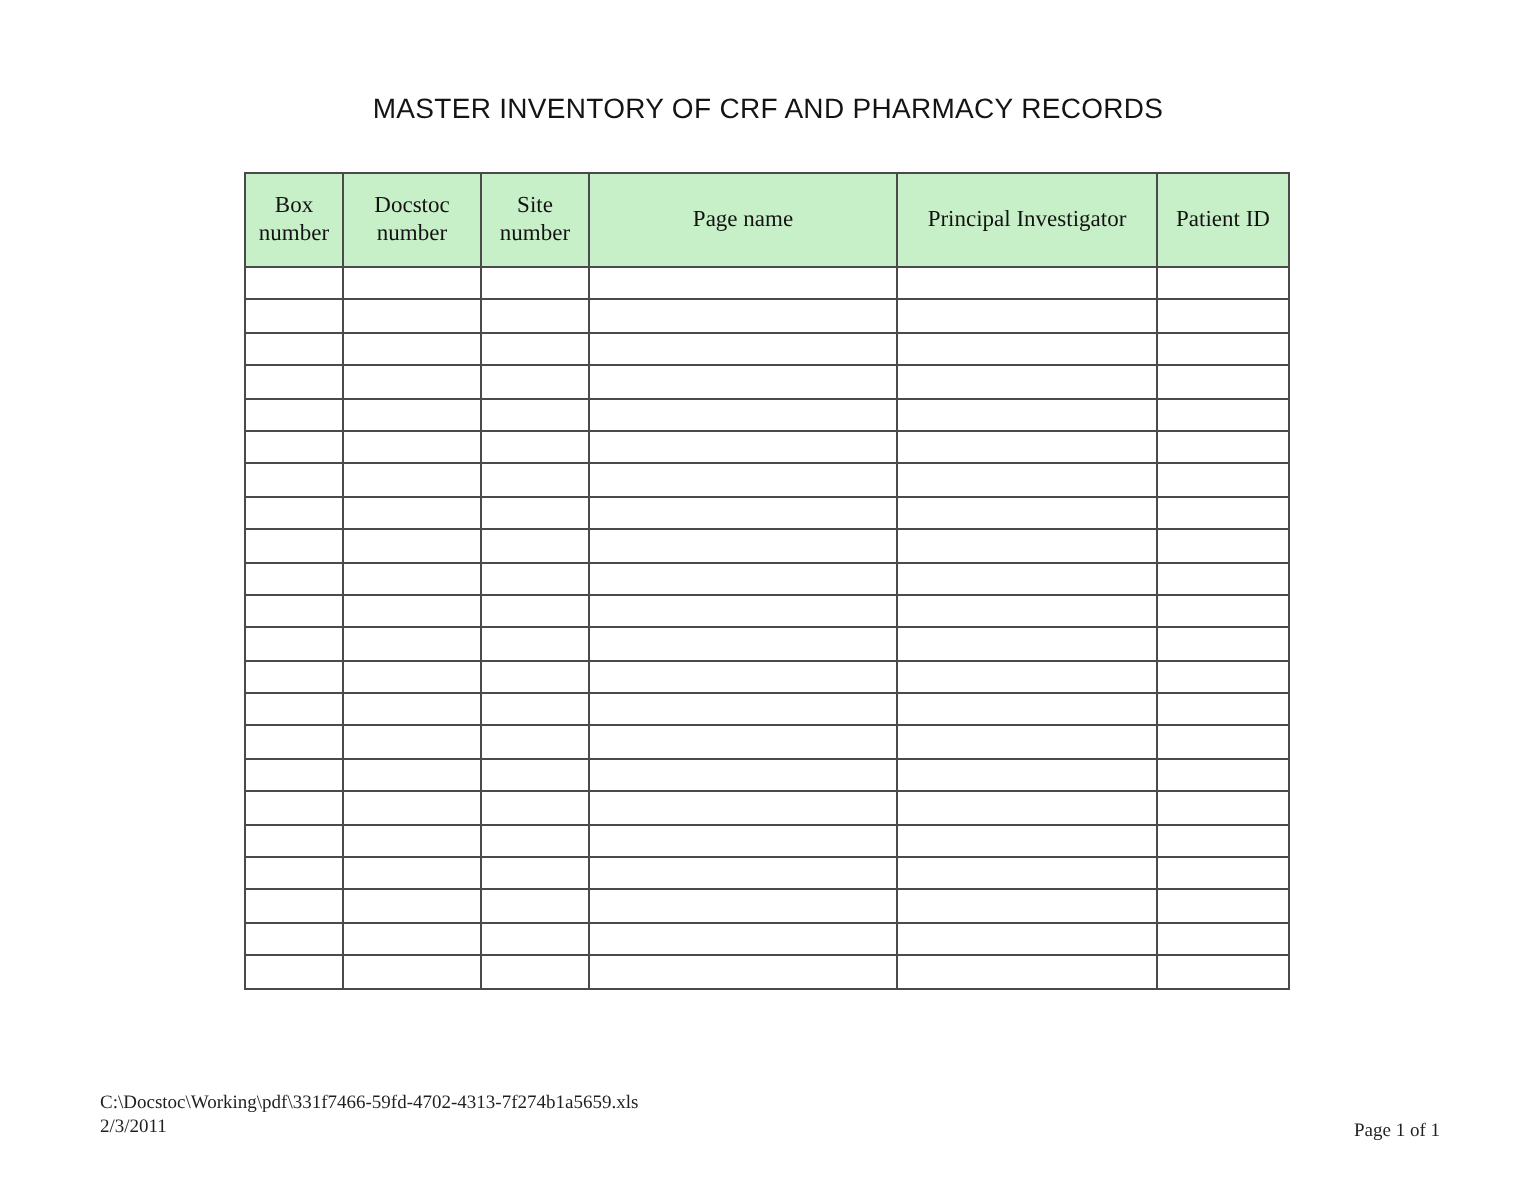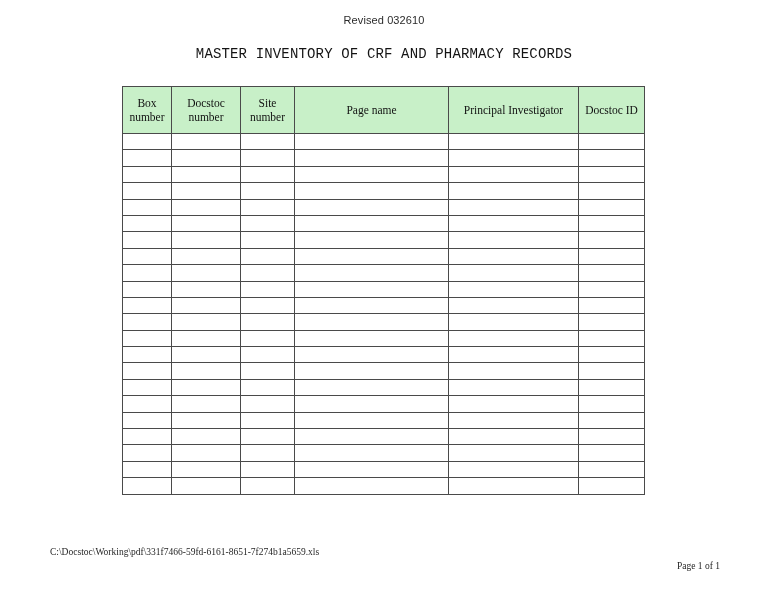--- a/index.html
+++ b/index.html
@@ -37,21 +37,21 @@
     color: #2b2b2b;
     letter-spacing: 0.1px;
   }
 
   .doc-title {
     position: absolute;
     top: 46px;
     left: 0;
     width: 768px;
     text-align: center;
-    font-family: Liberation Mono, monospace;
+    font-family: Liberation Sans, sans-serif;
     font-size: 14px;
     letter-spacing: 0.15px;
     color: #141414;
   }
 
   
   .table-wrap {
     position: absolute;
     left: 122px;
     top: 86px;
@@ -119,21 +119,20 @@
     font-size: 9.5px;
     color: #1f1f1f;
     white-space: nowrap;
   }
 </style>
 </head>
 <body>
 
 <div class="page">
 
-  <div class="revised-line">Revised 032610</div>
 
   <div class="doc-title">MASTER INVENTORY OF CRF AND PHARMACY RECORDS</div>
 
   <div class="table-wrap">
     <table class="inventory">
       <colgroup>
         <col class="col-box">
         <col class="col-protocol">
         <col class="col-site-num">
         <col class="col-site-name">
@@ -154,21 +153,21 @@
             <span class="th-line">Site</span>
             <span class="th-line">number</span>
           </th>
           <th>
             <span class="th-line">Page name</span>
           </th>
           <th>
             <span class="th-line">Principal Investigator</span>
           </th>
           <th>
-            <span class="th-line">Docstoc ID</span>
+            <span class="th-line">Patient ID</span>
           </th>
         </tr>
       </thead>
       <tbody id="table-body">
           <tr>
             <td></td>
             <td></td>
             <td></td>
             <td></td>
             <td></td>
@@ -340,18 +339,19 @@
             <td></td>
             <td></td>
             <td></td>
             <td></td>
           </tr>
         </tbody>
     </table>
   </div>
 
   <div class="footer-left">
-    <span class="footer-path">C:\Docstoc\Working\pdf\331f7466-59fd-6161-8651-7f274b1a5659.xls</span>
+    <span class="footer-path">C:\Docstoc\Working\pdf\331f7466-59fd-4702-4313-7f274b1a5659.xls</span>
+    <span class="footer-date">2/3/2011</span>
   </div>
 
   <div class="footer-right">Page 1 of 1</div>
 
 </div>
 
 </body></html>

